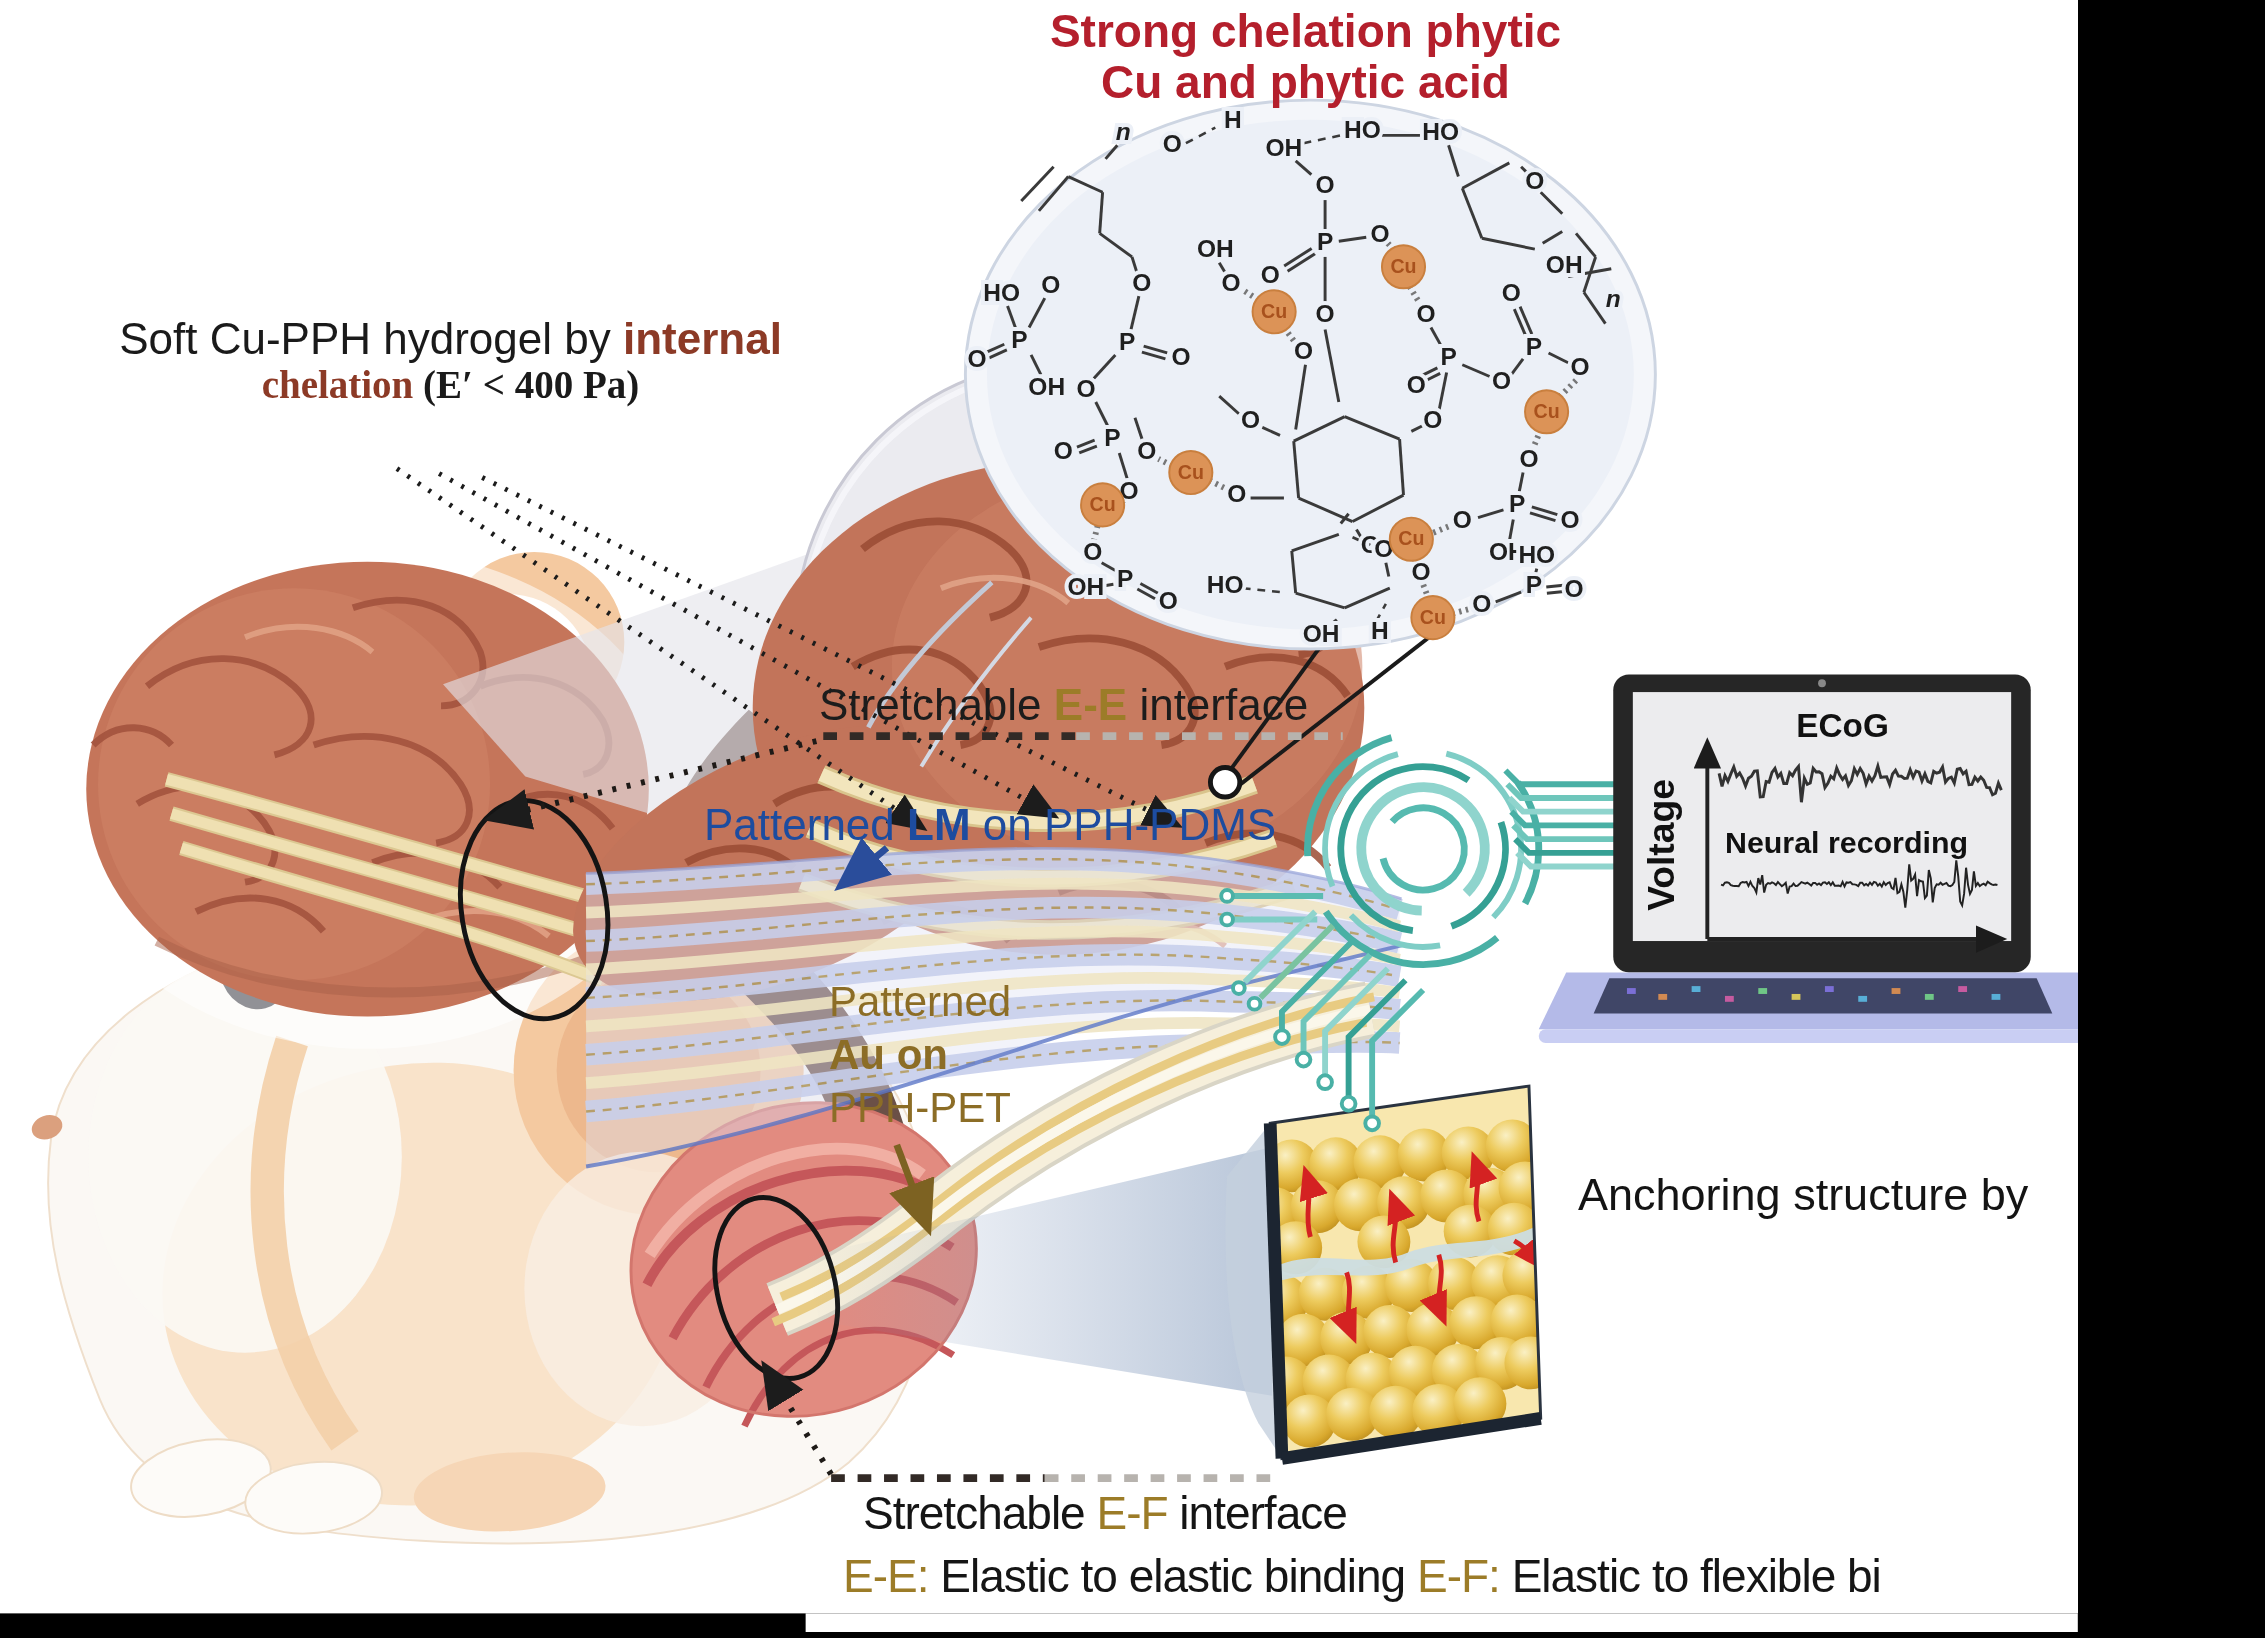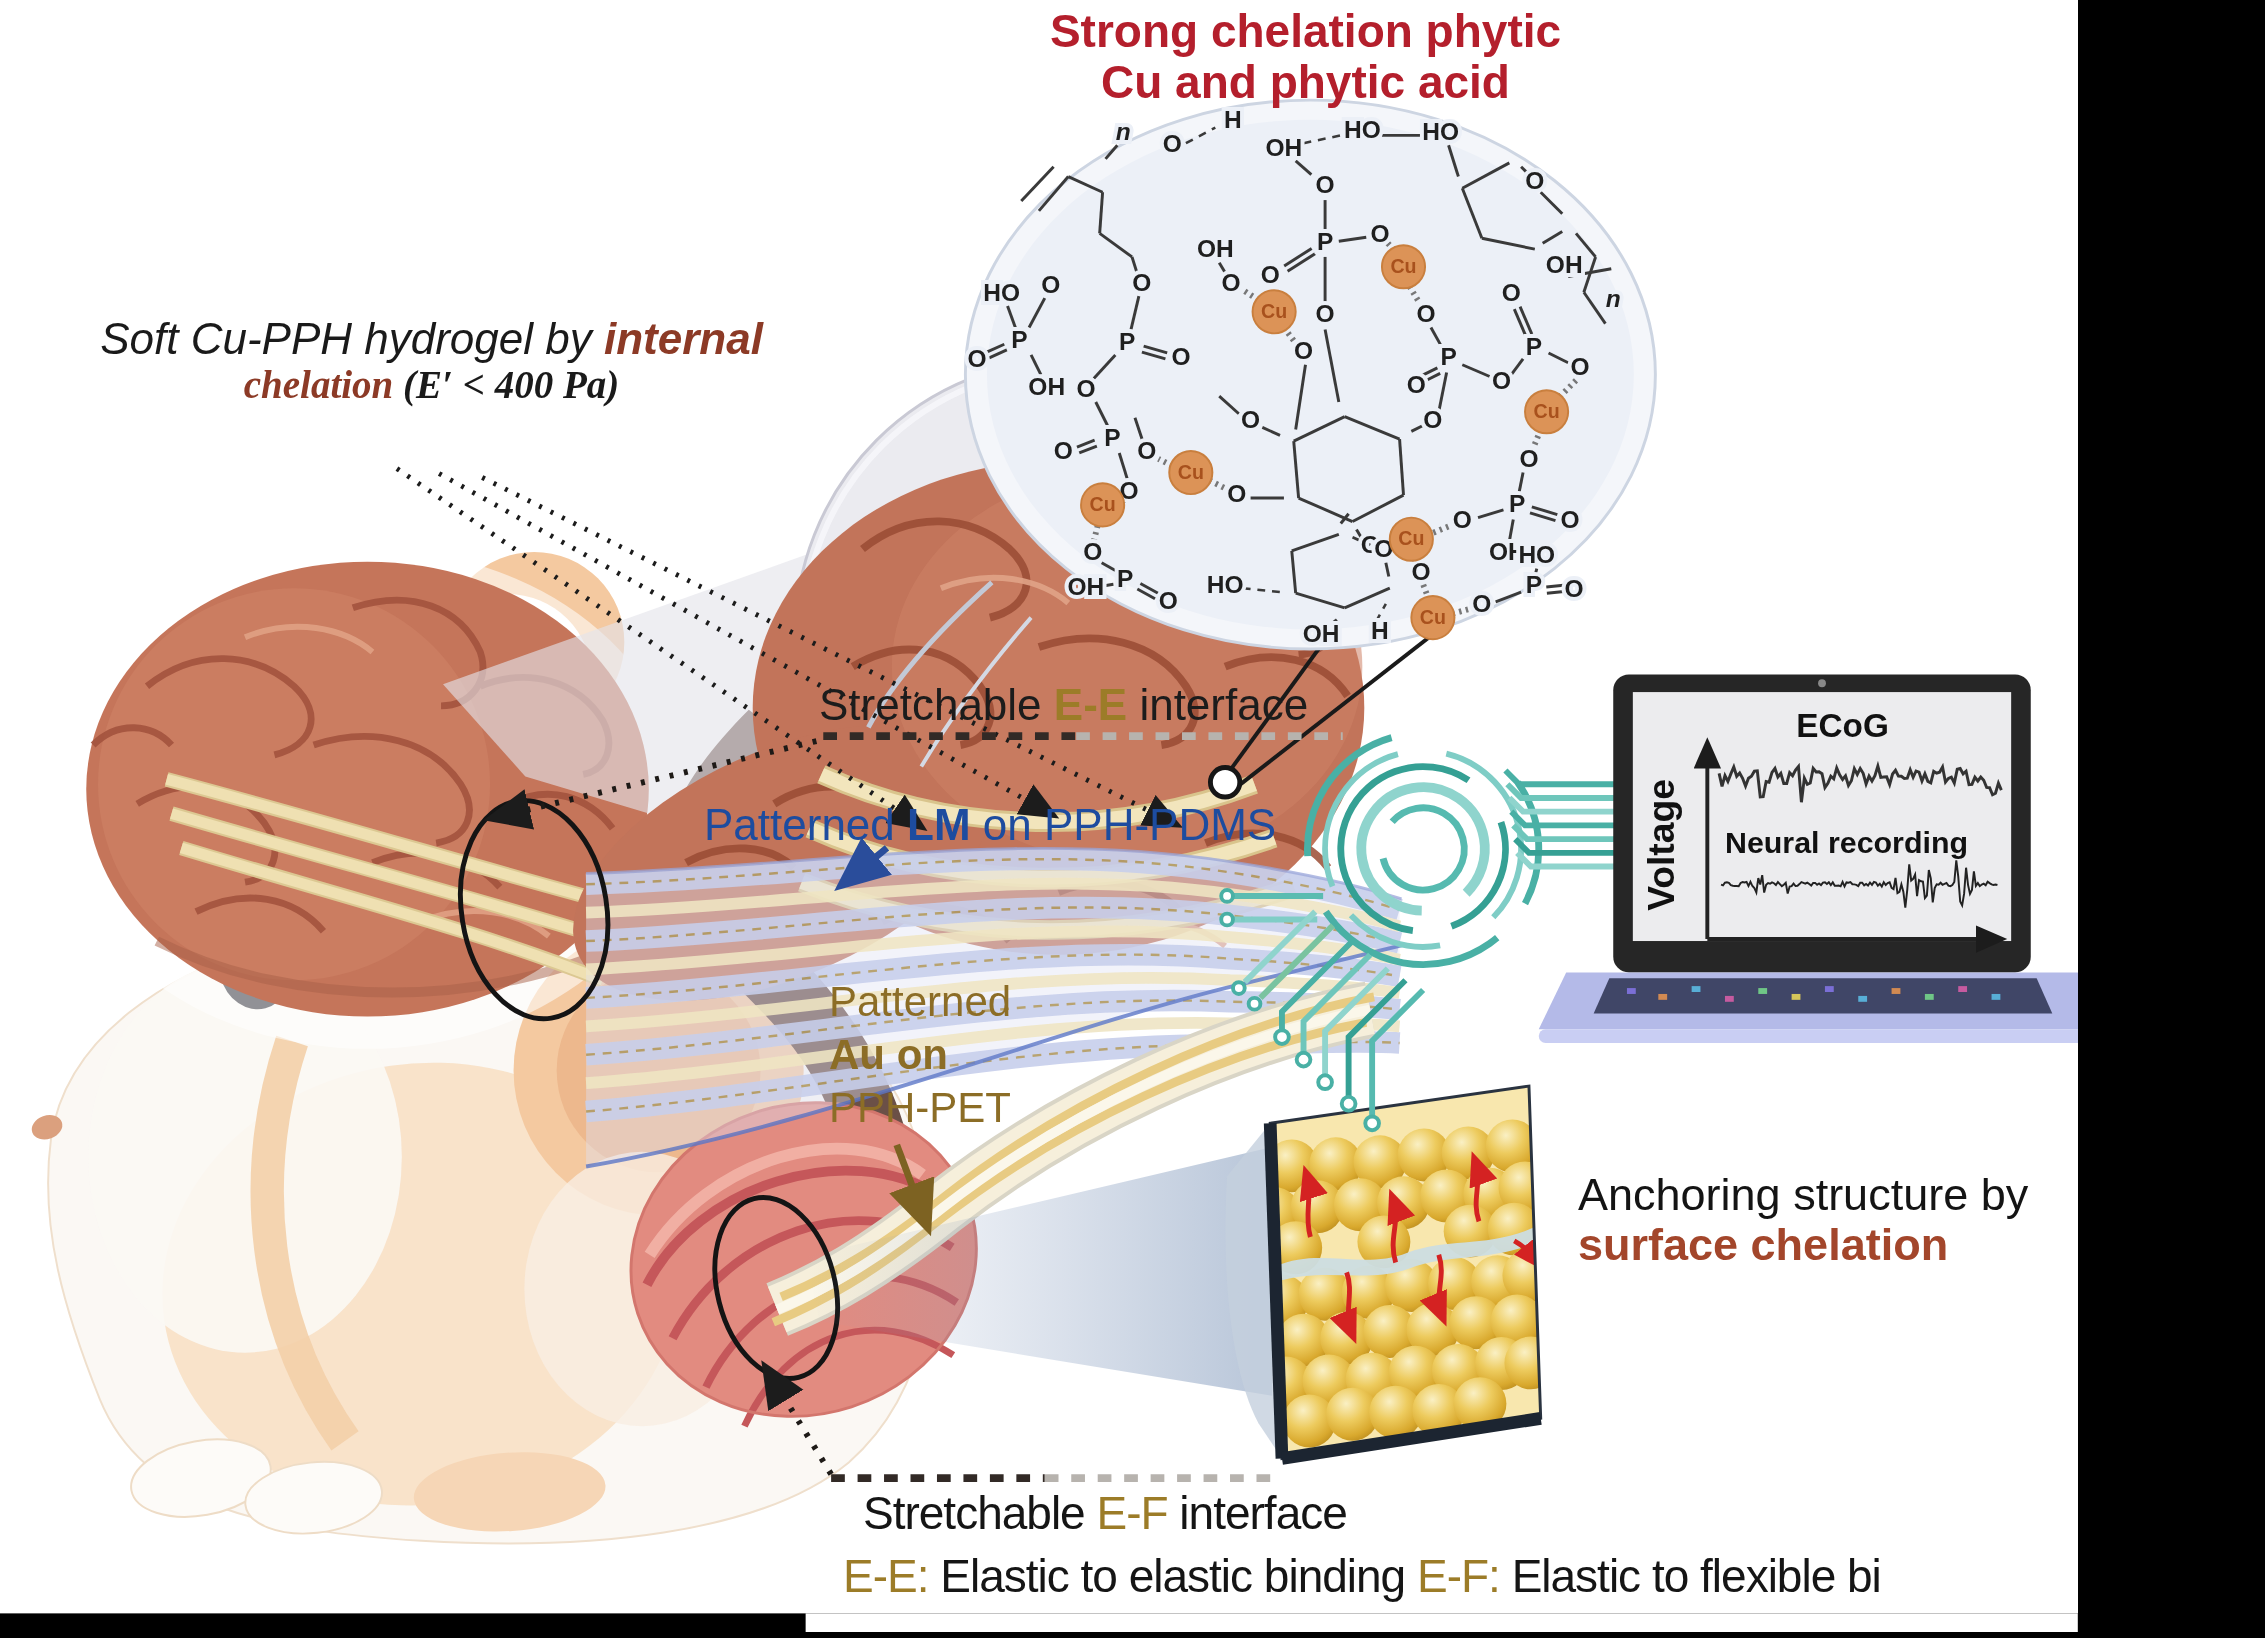--- a/index.html
+++ b/index.html
@@ -1,21 +1,21 @@
 <!DOCTYPE html>
 <html><head>
 <meta charset="utf-8">
 <style>
   html,body{margin:0;padding:0;background:#000;}
   #canvas{position:relative;width:2265px;height:1639px;background:#fff;overflow:hidden;
           font-family:"Liberation Sans",sans-serif;}
   #art{position:absolute;left:0;top:0;z-index:1;}
   .txt{position:absolute;white-space:nowrap;z-index:10;line-height:1.12;}
   .title{left:933px;top:5.9px;width:745px;text-align:center;font-size:46px;font-weight:bold;color:#b41f2c;}
-  .soft{left:59px;top:314px;width:745px;text-align:center;font-size:44px;color:#1a1a1a;font-style:italic;}
+  .soft{left:78px;top:314px;width:745px;text-align:center;font-size:44px;color:#1a1a1a;}
   .soft .brown{color:#8c3a26;font-weight:bold;}
   .soft .serifline{font-family:"Liberation Serif",serif;font-size:39px;font-weight:bold;}
   .ee{left:819px;top:680px;font-size:44px;color:#1c1c1c;}
   .gold{color:#9c7c28;}
   .ee b,.ef b{font-weight:bold;}
   .lm{left:704px;top:800px;font-size:44px;color:#1d4c9f;}
   .au{left:829px;top:976px;font-size:42px;color:#8c6d26;line-height:1.26;}
   .anchor{left:1578px;top:1170px;font-size:45px;color:#141414;line-height:1.12;}
   .anchor .brown2{color:#a3462b;font-weight:bold;}
   .ef{left:843px;top:1488px;font-size:46px;color:#151515;letter-spacing:-1px;margin-left:20px;}
@@ -560,21 +560,20 @@
 <div class="txt lm"><span>Patterned </span><b>LM</b><span> on PPH-PDMS</span></div>
 
 <div class="txt au">
   <div>Patterned</div>
   <div style="font-weight:bold">Au on</div>
   <div>PPH-PET</div>
 </div>
 
 <div class="txt anchor">
   <div>Anchoring structure by</div>
-  <div class="brown2">surface chelation</div>
 </div>
 
 <div class="txt ef"><span>Stretchable </span><span class="gold">E-F</span><span> interface</span></div>
 
 <div class="txt legend"><span class="gold">E-E:</span><span> Elastic to elastic binding </span><span class="gold">E-F:</span><span> Elastic to flexible bi</span></div>
 
 <div class="band-right"></div>
 </div>
 
 

